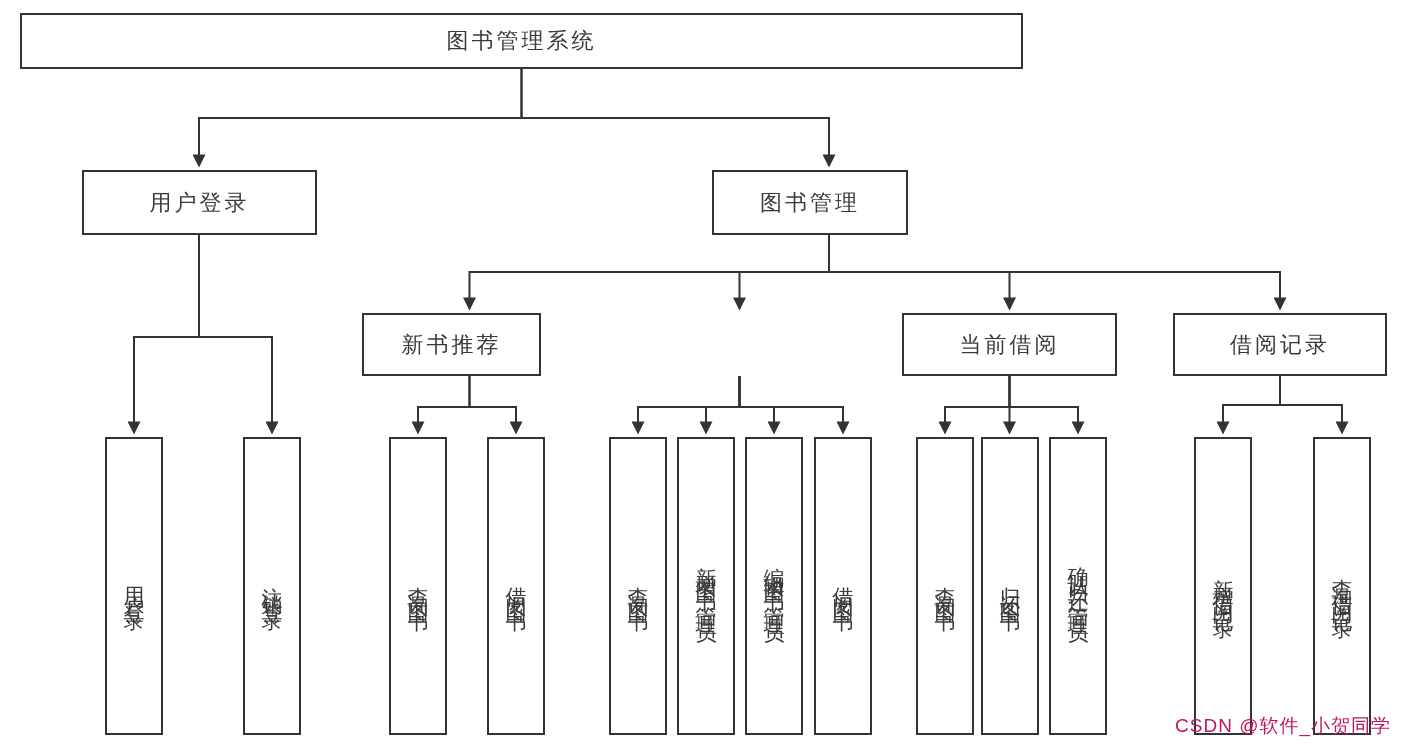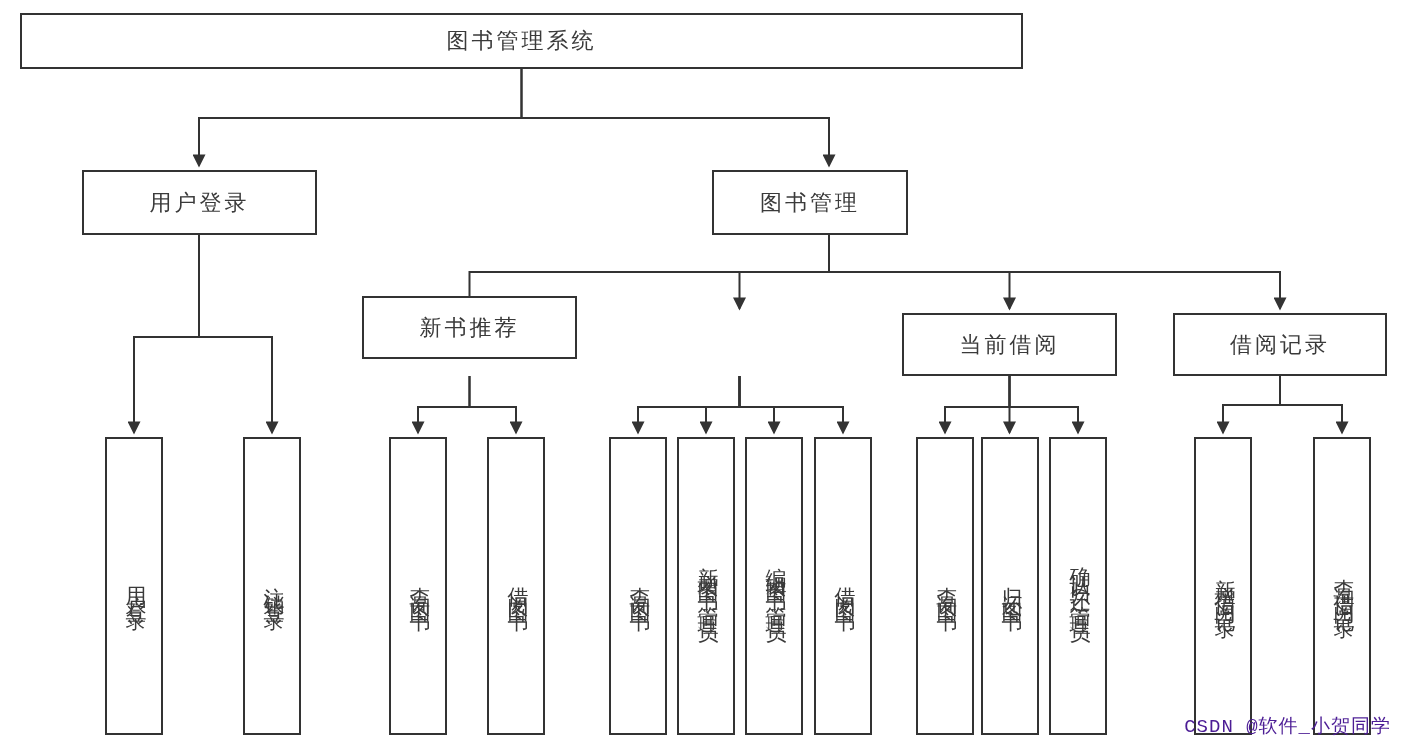--- a/index.html
+++ b/index.html
@@ -1,35 +1,35 @@
 <!DOCTYPE html>
 <html><head>
 <meta charset="utf-8">
 <style>
   html, body { margin:0; padding:0; background:#ffffff; }
   .canvas {
     position:relative; width:1405px; height:747px; background:#ffffff;
-    font-family:Liberation Mono, monospace; overflow:hidden;
+    font-family:Liberation Sans, sans-serif; overflow:hidden;
   }
   .edges { position:absolute; left:0; top:0; pointer-events:none; }
   .edge { fill:none; stroke:#333333; stroke-width:2; }
   .node {
     position:absolute; box-sizing:border-box;
     border:2px solid #333333; background:#ffffff; color:#3a3a3a;
     display:flex; align-items:center; justify-content:center;
     white-space:nowrap;
   }
   .node.h { font-size:22px; letter-spacing:3px; }
   .node.v {
     writing-mode:vertical-rl; font-size:21px; letter-spacing:8px;
     line-height:1.05; padding:8px 0;
   }
   .watermark {
     position:absolute; right:14px; bottom:8px;
-    font-size:19px; color:#4c1d95; letter-spacing:1px;
+    font-size:19px; color:#be185d; letter-spacing:1px;
   }
 </style>
 </head>
 <body>
 
 <div class="canvas">
 
   <svg class="edges" width="1405" height="747">
     <defs>
       <marker id="arw" viewBox="0 0 10 10" refX="8.5" refY="5" markerWidth="8" markerHeight="6.5" orient="auto">
@@ -55,21 +55,21 @@
     <path class="edge" marker-end="url(#arw)" d="M1009.5 376 L1009.5 407 L1078 407 L1078 432.5"></path>
     <path class="edge" marker-end="url(#arw)" d="M1280 376 L1280 405 L1223 405 L1223 432.5"></path>
     <path class="edge" marker-end="url(#arw)" d="M1280 376 L1280 405 L1342 405 L1342 432.5"></path>
   </svg>
 
   <div class="node h" style="left:20px;top:13px;width:1003px;height:56px">图书管理系统</div>
 
   <div class="node h" style="left:82px;top:170px;width:235px;height:65px">用户登录</div>
   <div class="node h" style="left:712px;top:170px;width:196px;height:65px">图书管理</div>
 
-  <div class="node h" style="left:362px;top:296px;width:215px;height:63px">新书推荐</div>
+  <div class="node h" style="left:362px;top:313px;width:179px;height:63px">新书推荐</div>
   <div class="node h" style="left:902px;top:313px;width:215px;height:63px">当前借阅</div>
   <div class="node h" style="left:1173px;top:313px;width:214px;height:63px">借阅记录</div>
 
   <div class="node v" style="left:105px;top:437px;width:58px;height:298px">用户登录</div>
   <div class="node v" style="left:243px;top:437px;width:58px;height:298px">注销登录</div>
 
   <div class="node v" style="left:389px;top:437px;width:58px;height:298px">查询图书</div>
   <div class="node v" style="left:487px;top:437px;width:58px;height:298px">借阅图书</div>
 
   <div class="node v" style="left:609px;top:437px;width:58px;height:298px">查询图书</div>

